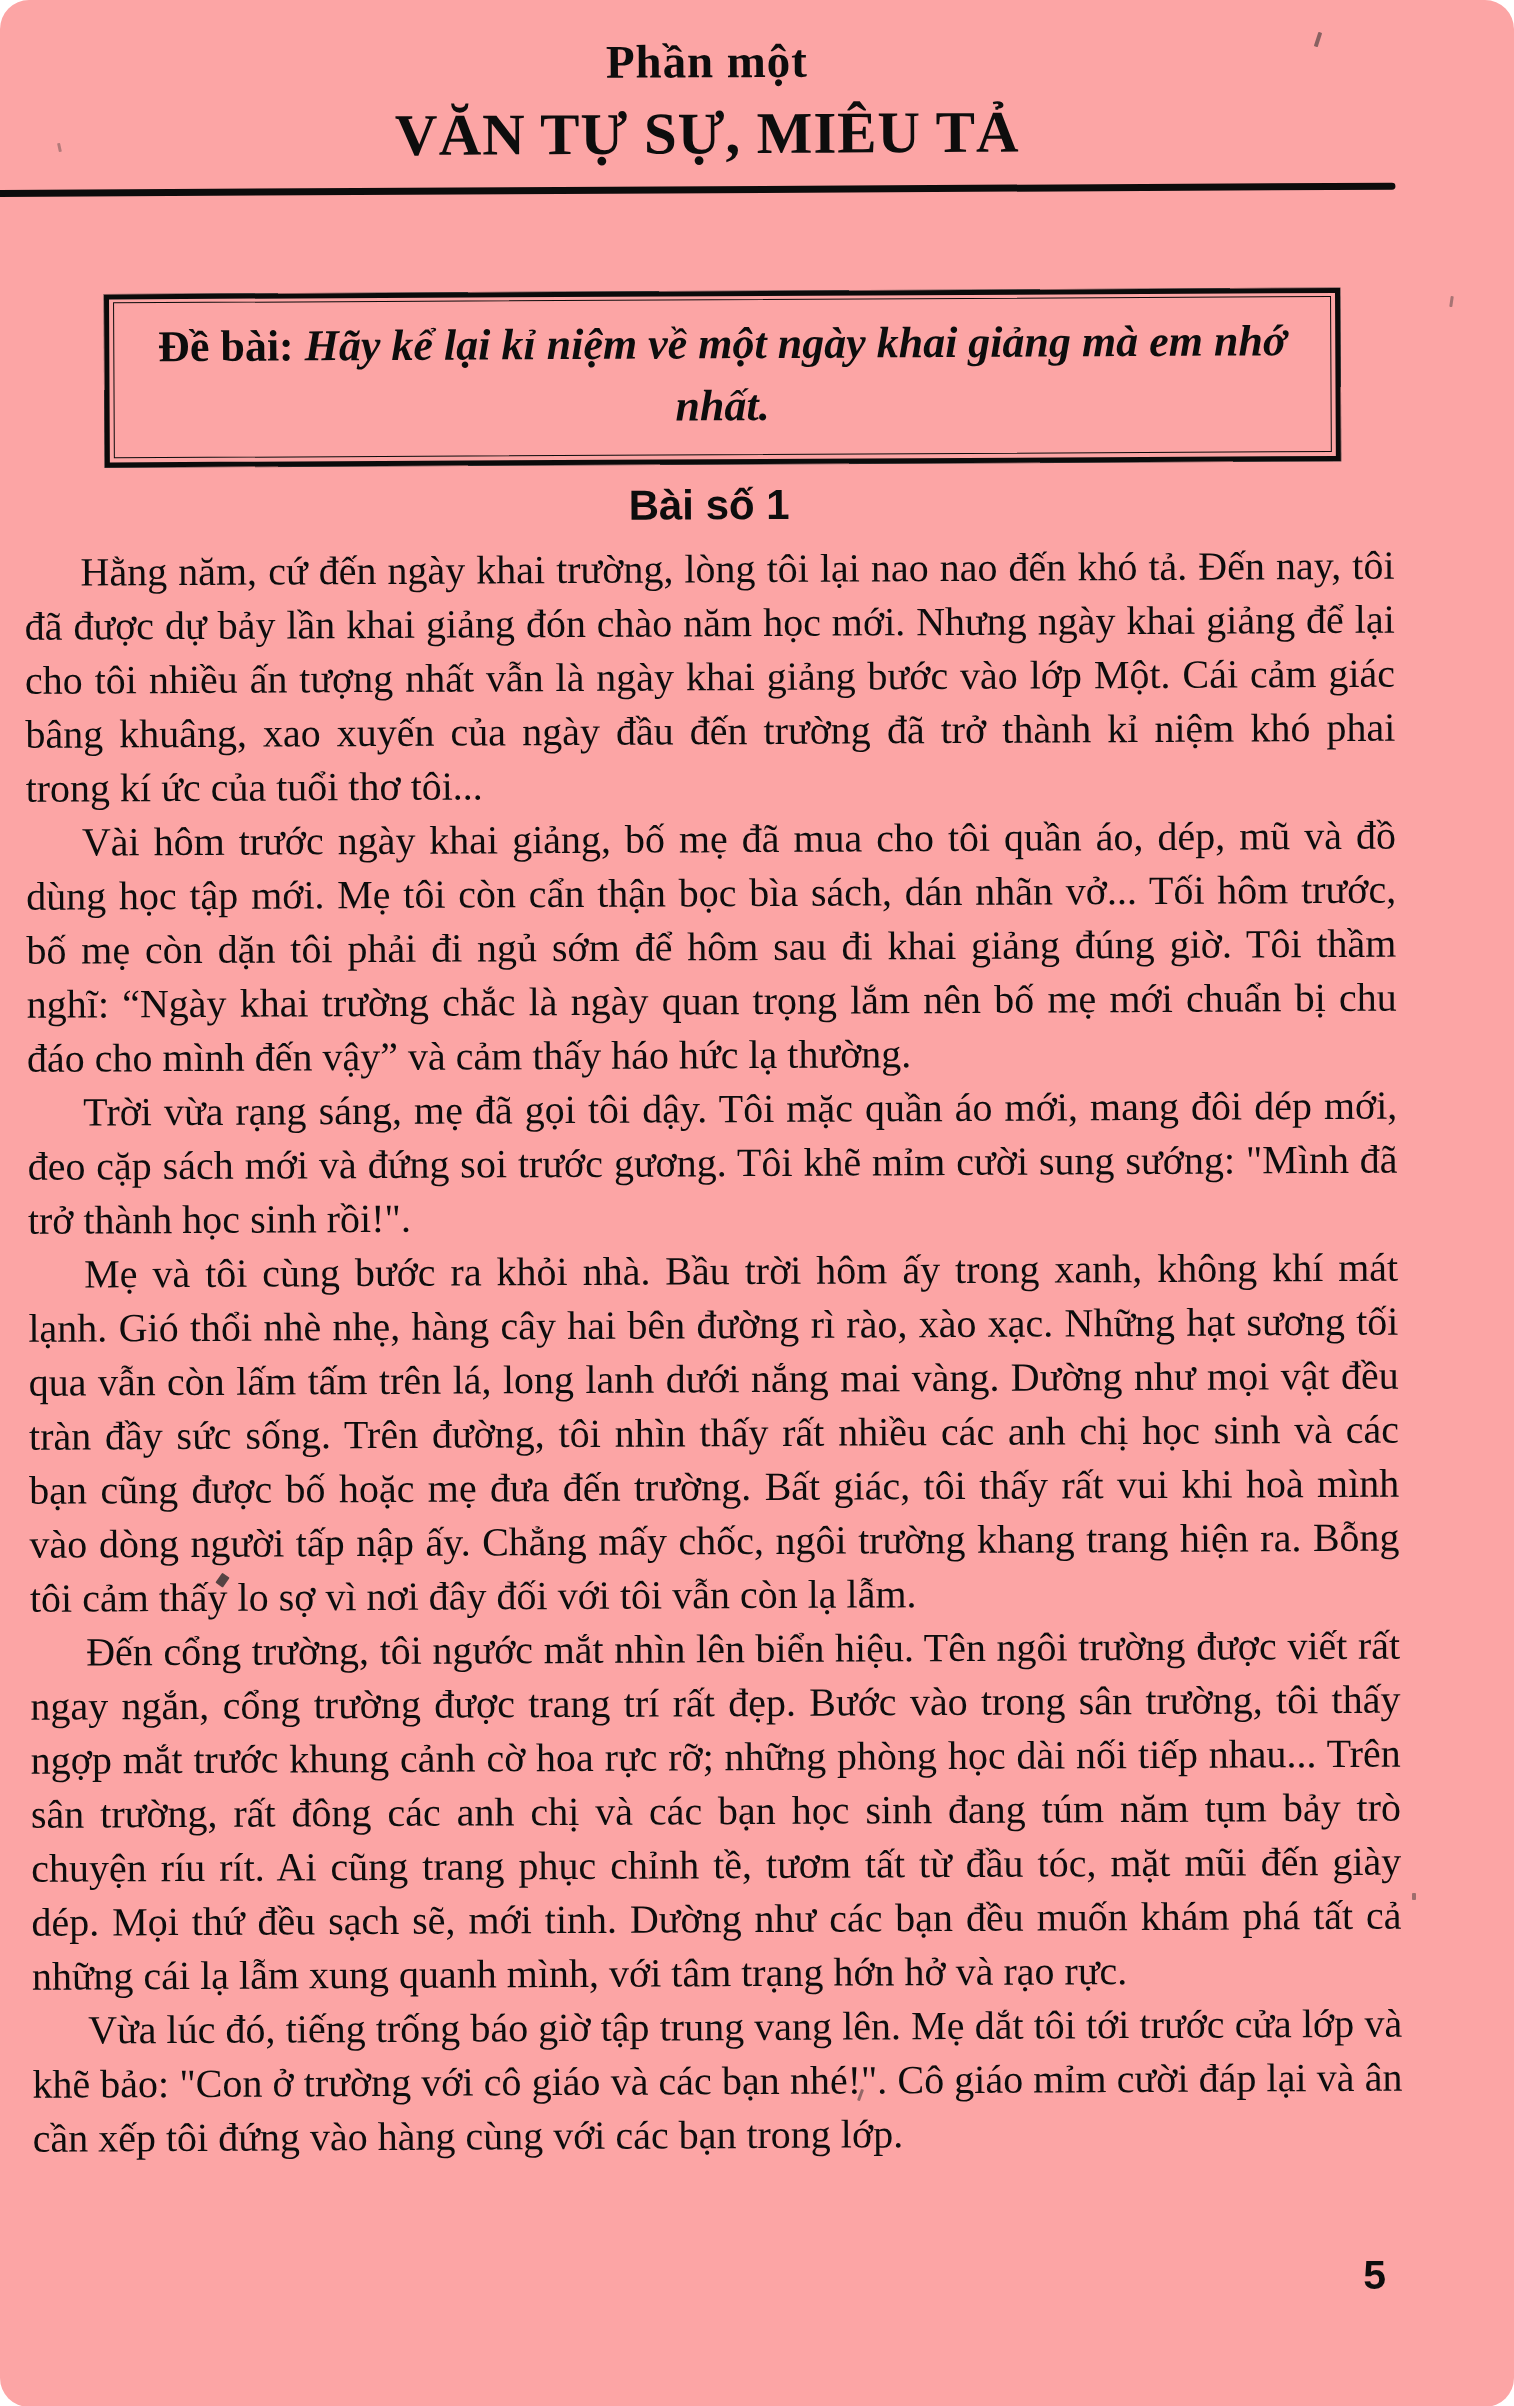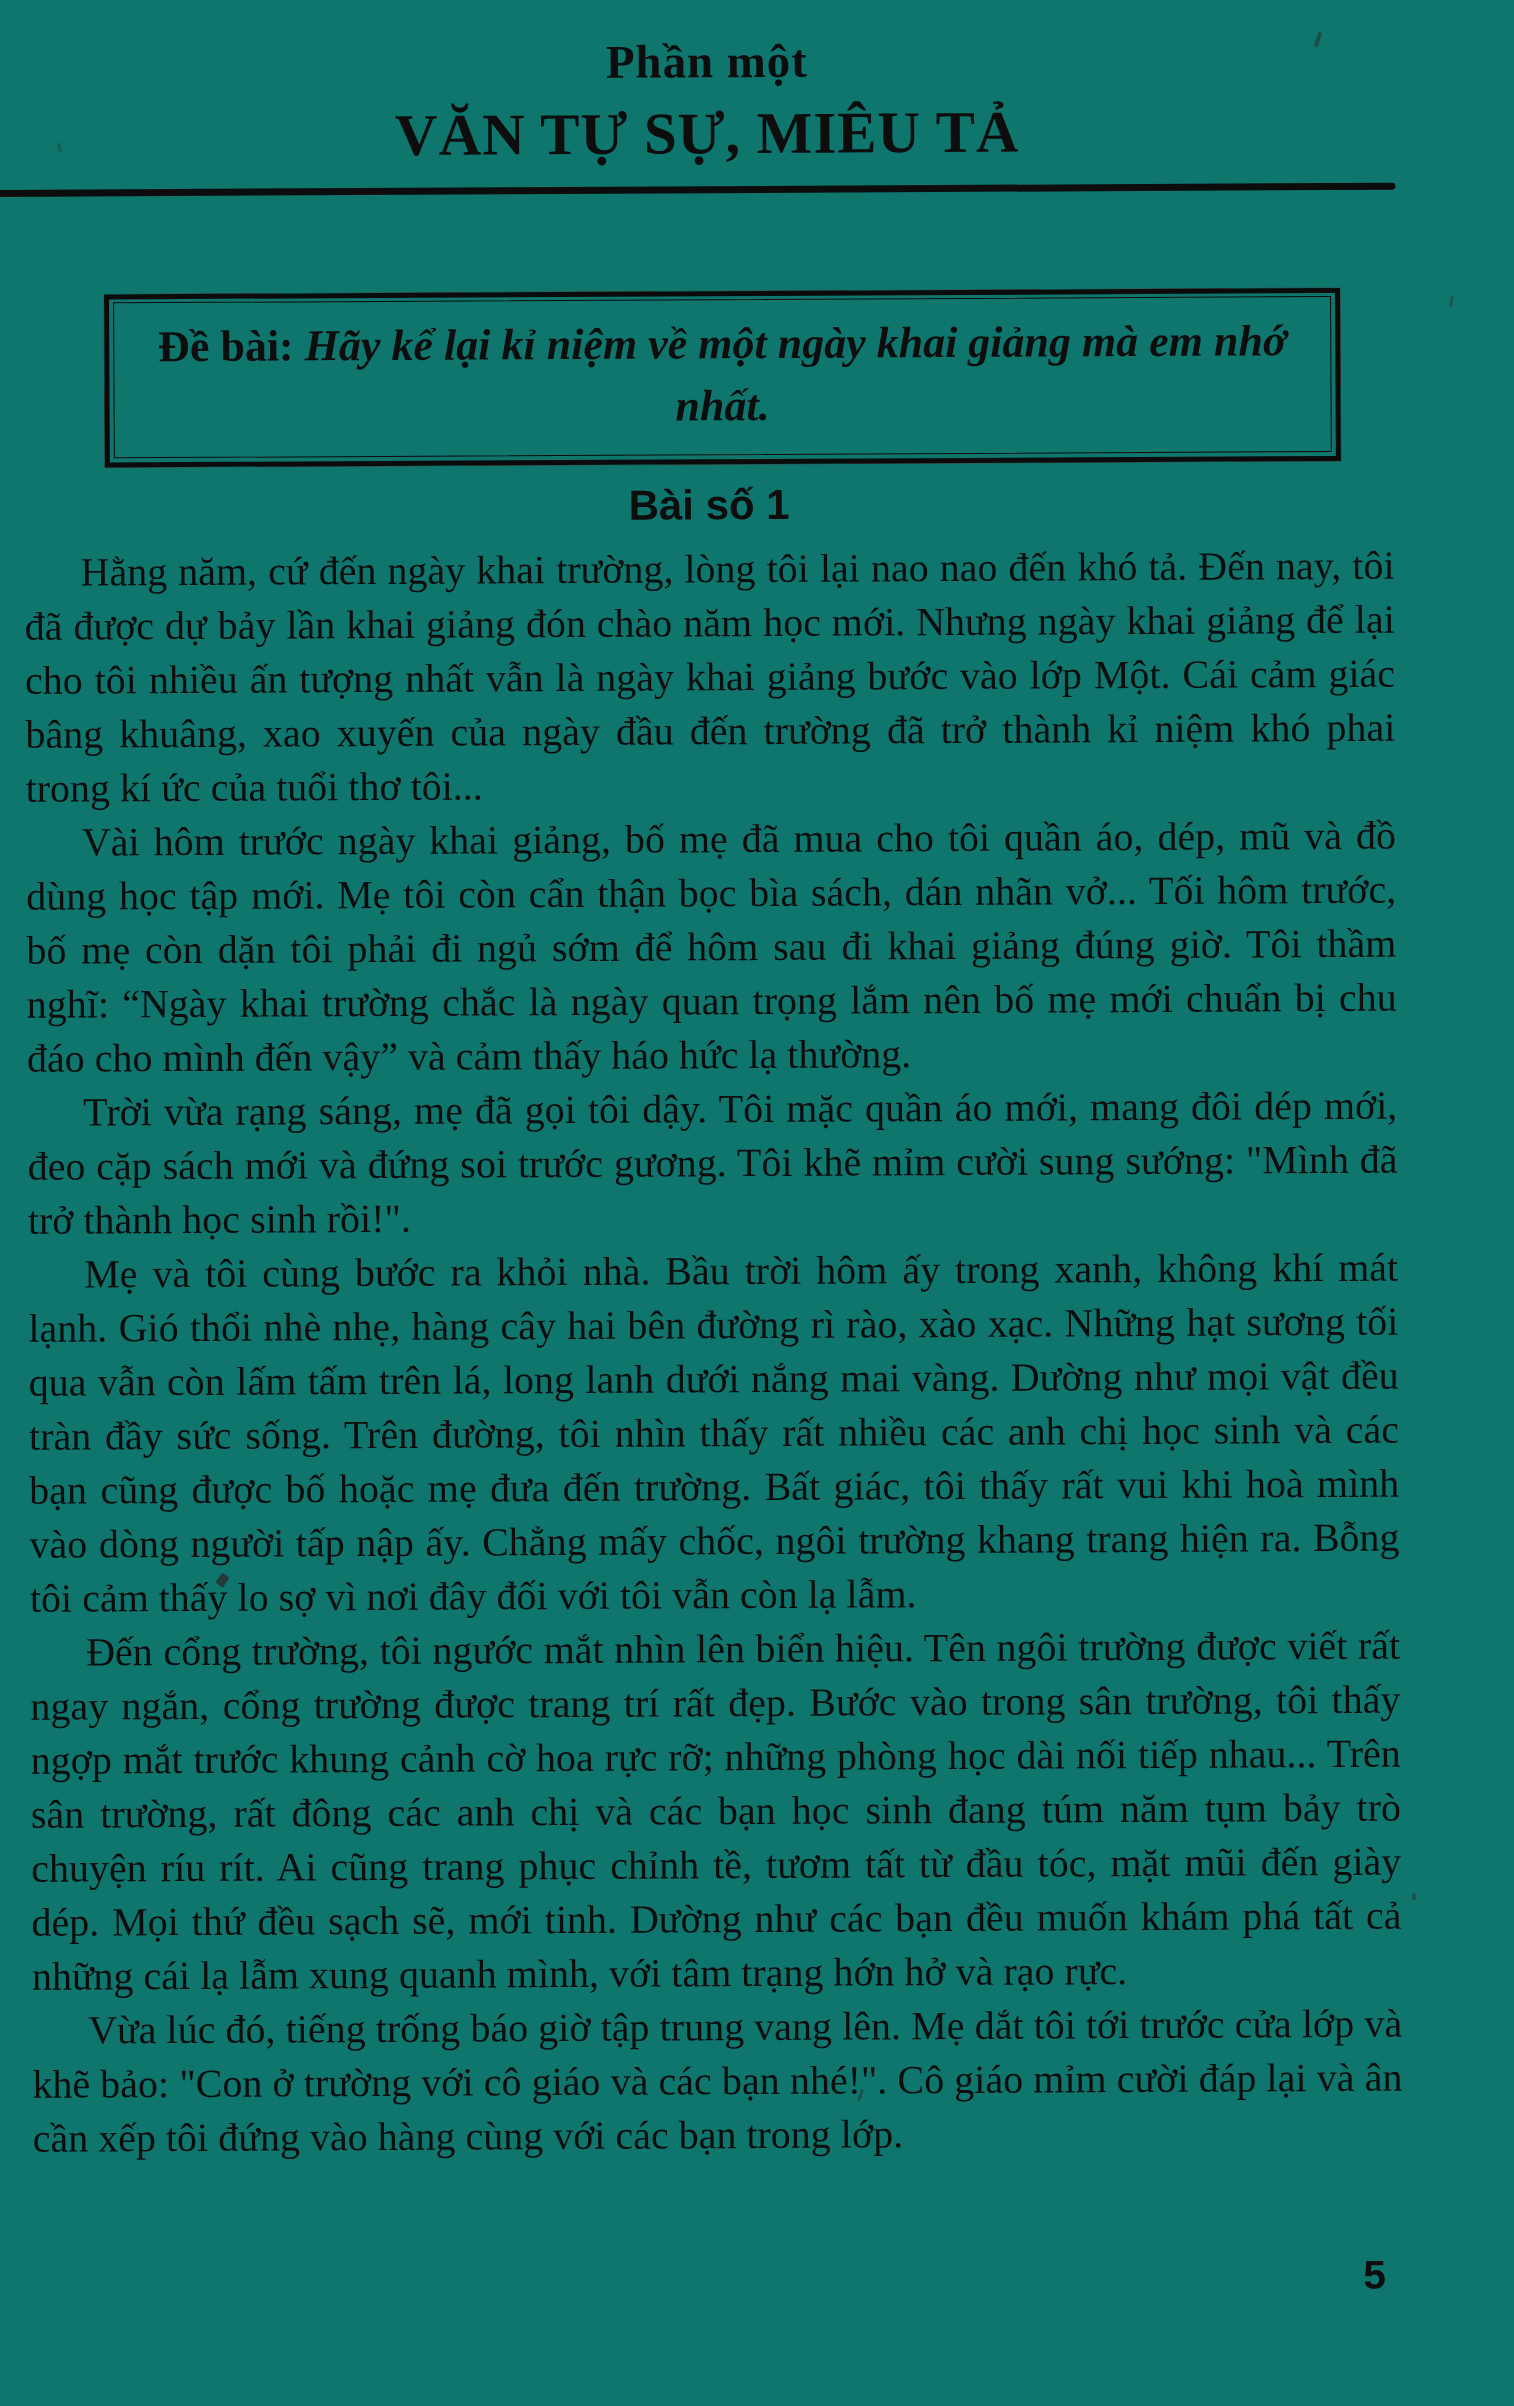--- a/index.html
+++ b/index.html
@@ -6,22 +6,23 @@
   body {
     background:#ffffff;
     font-family:"Liberation Serif", serif;
     color:#0d0d0d;
     -webkit-font-smoothing:antialiased;
   }
   .page {
     position:relative;
     width:1514px;
     height:2407px;
-    background:#0f766e;
+    background:#fca5a5;
     overflow:hidden;
+    border-radius:29px;
   }
   .scan-tilt {
     transform:rotate(-0.3deg);
     transform-origin:50% 40%;
   }
   .content {
     width:1370px;
     margin-left:26px;
     padding-top:34px;
   }

